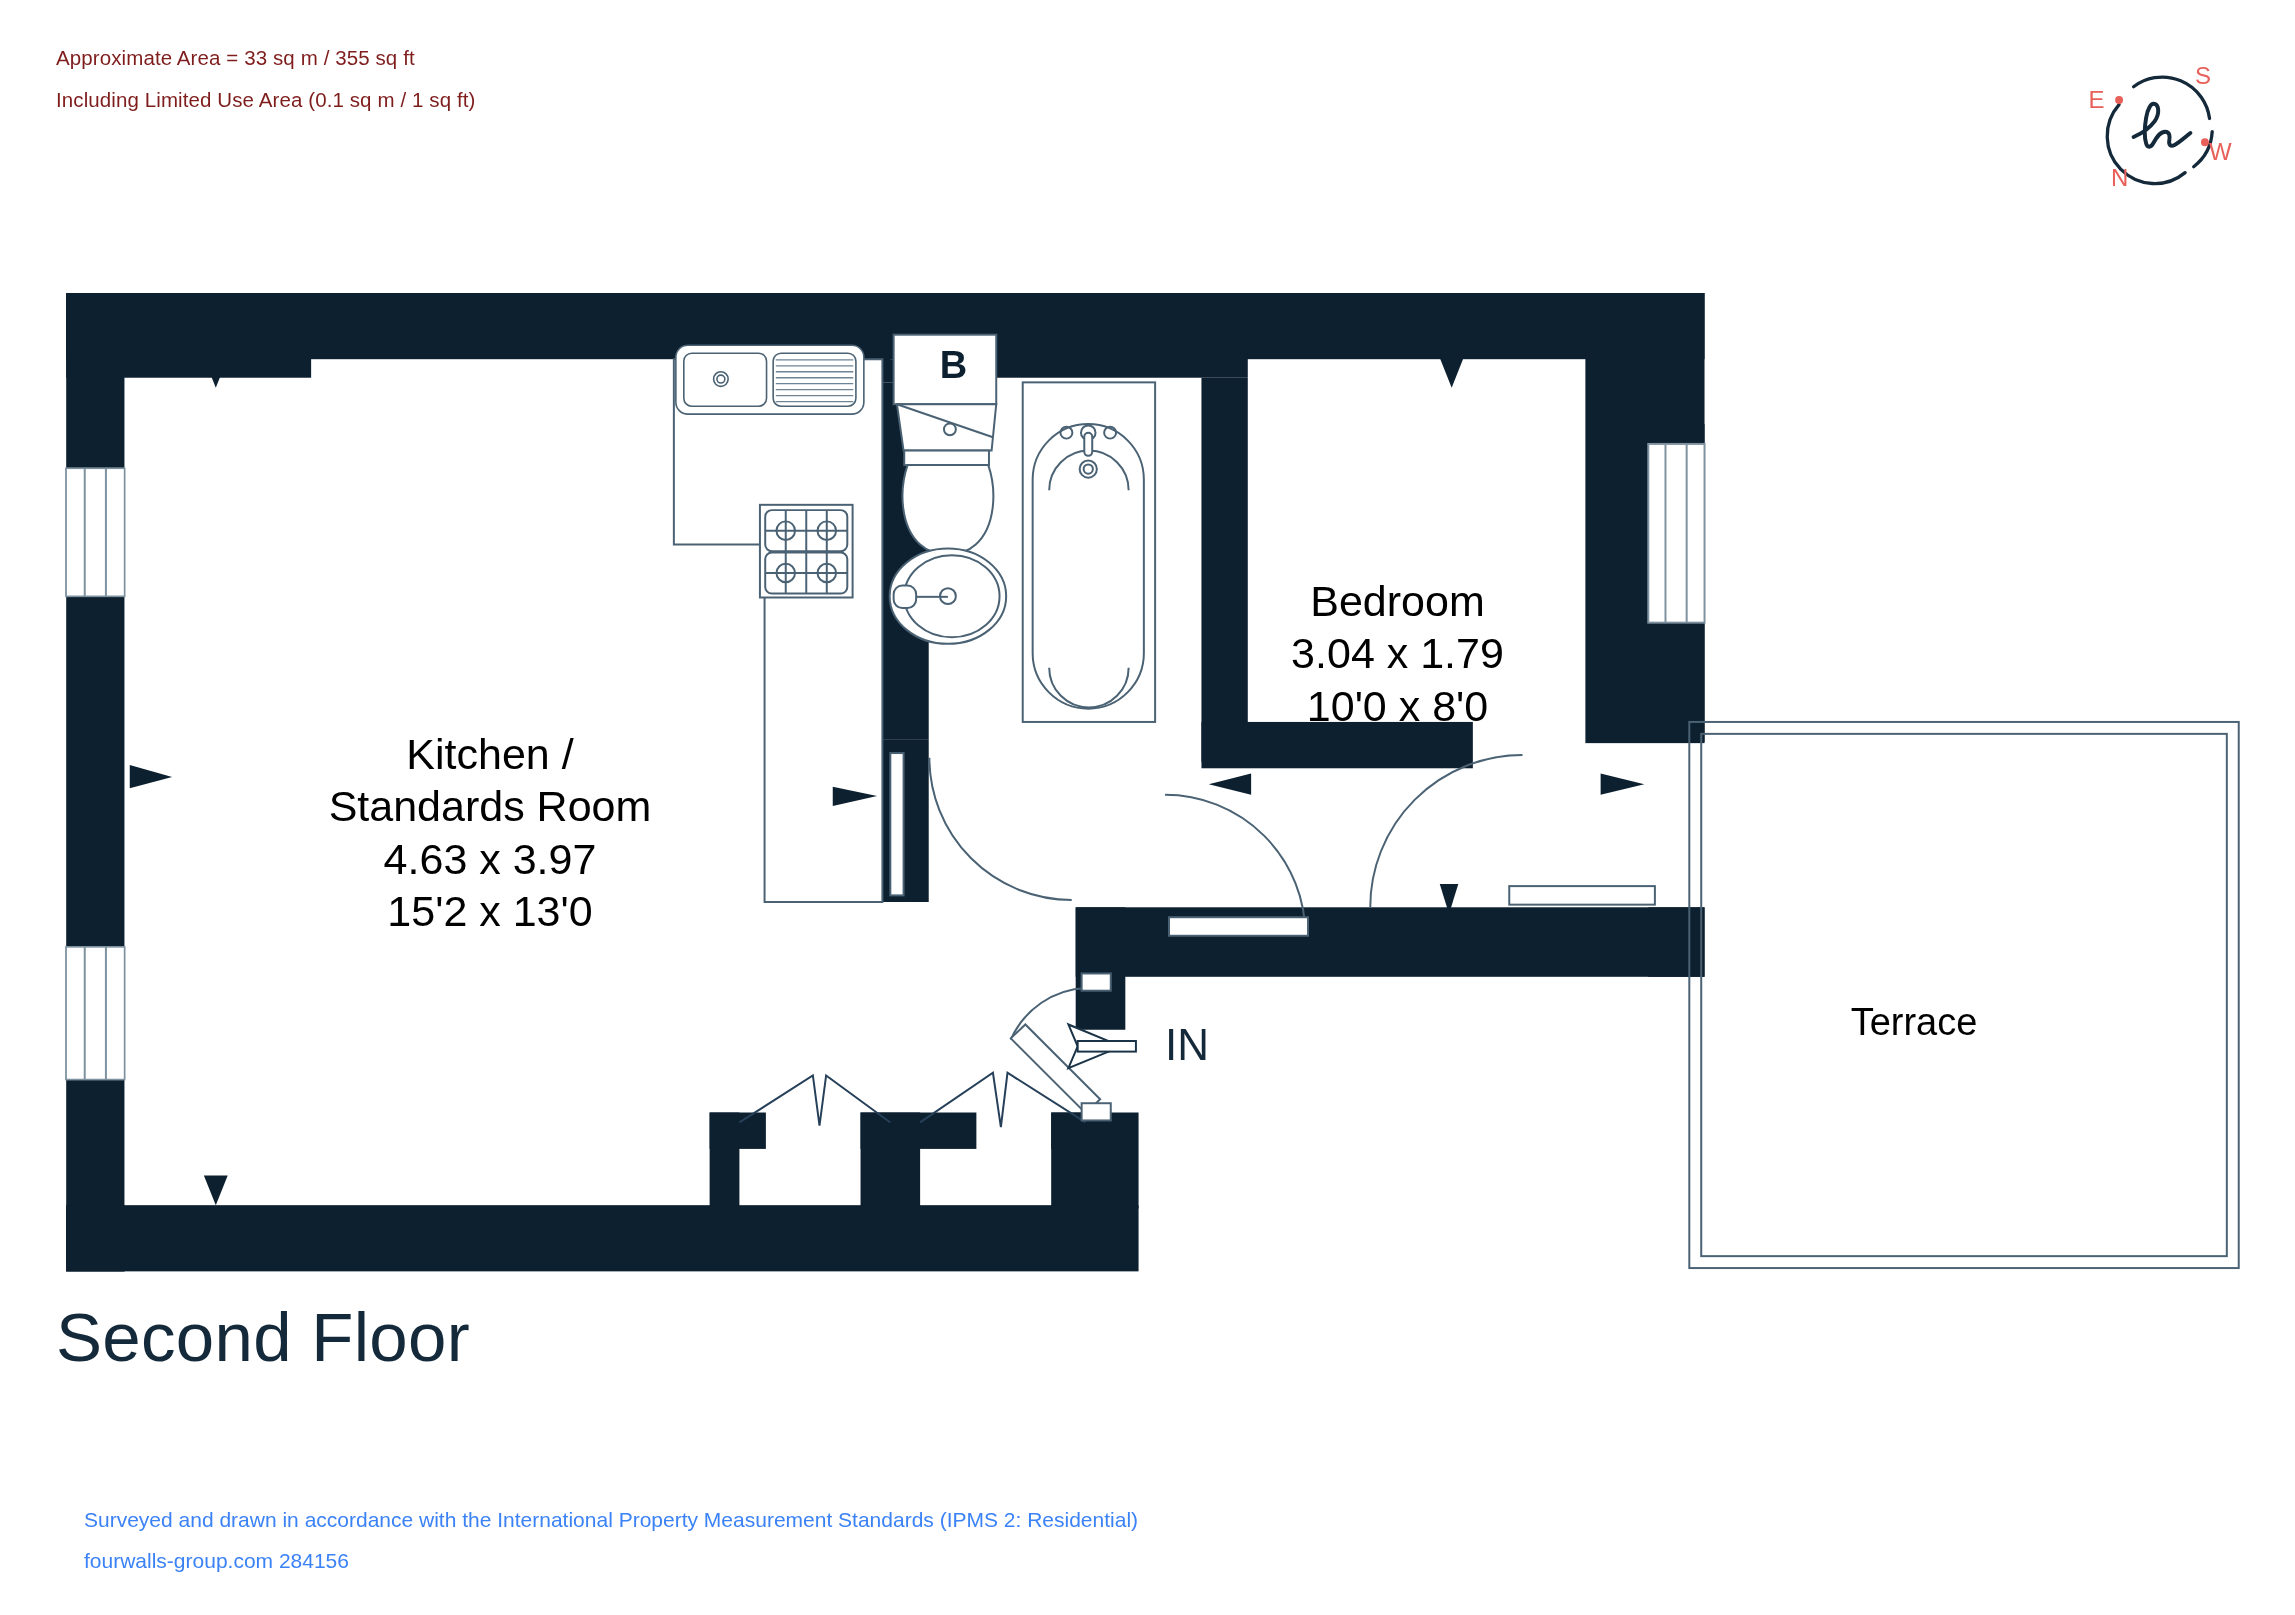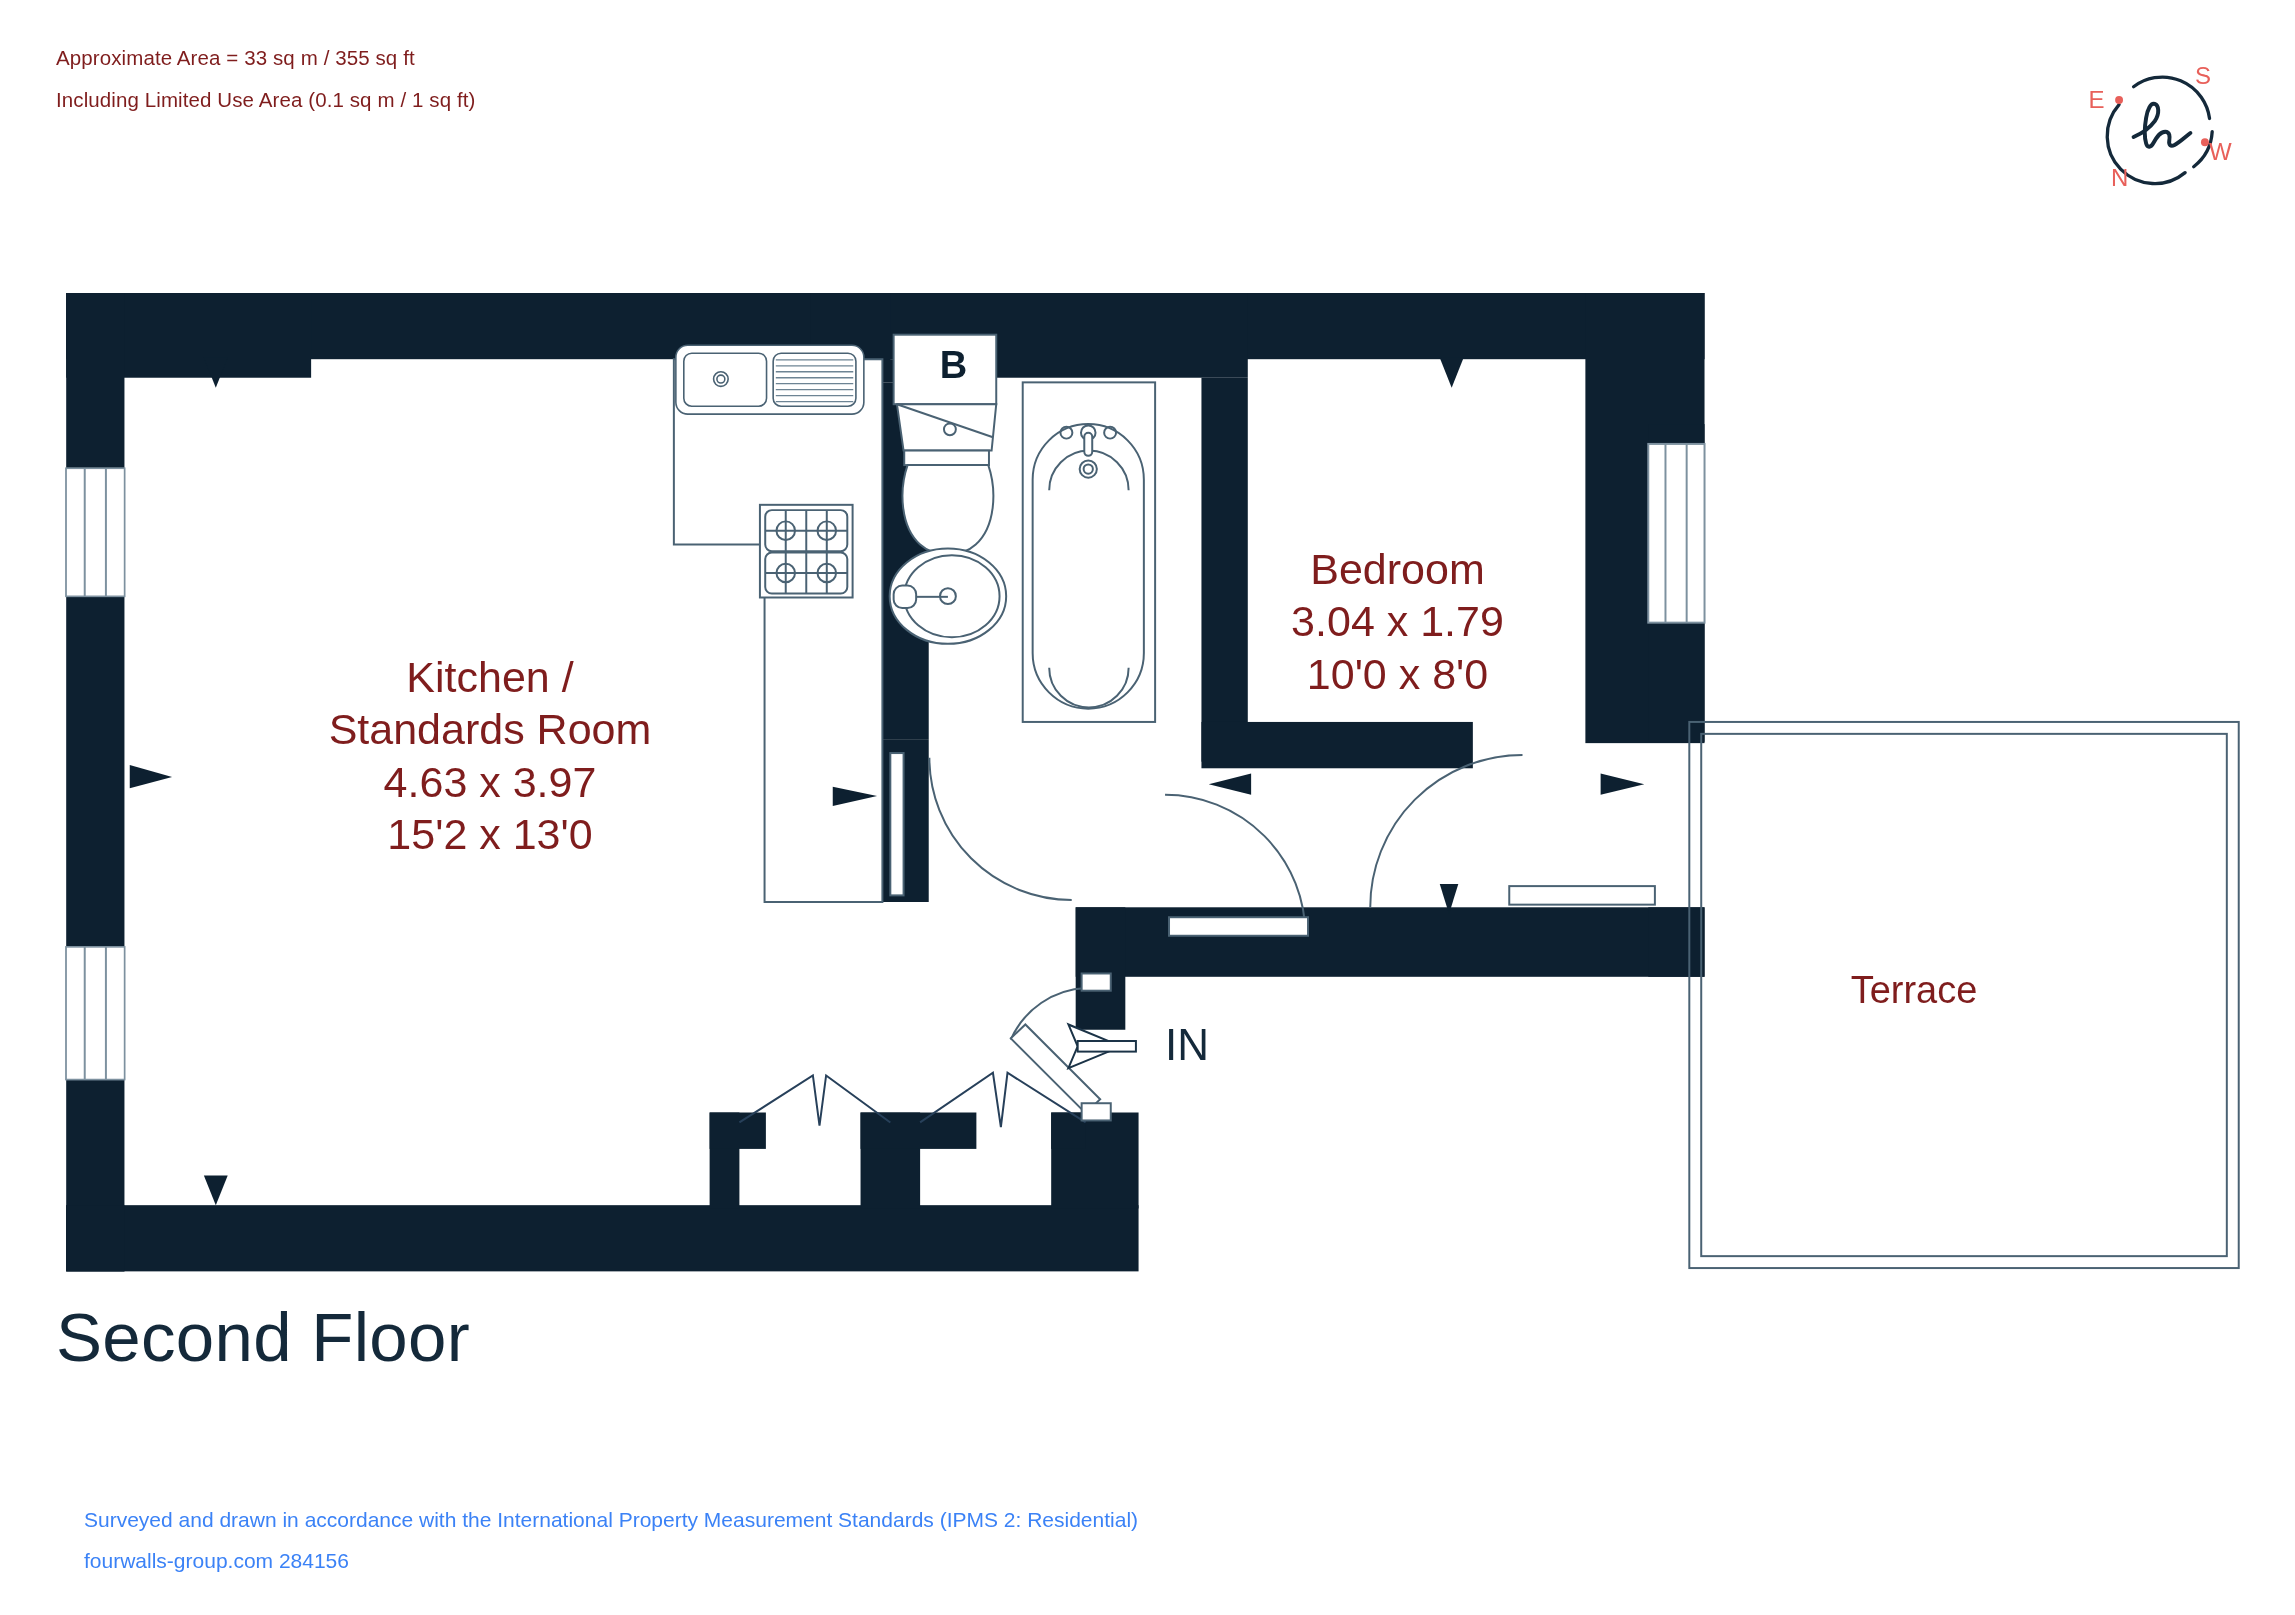--- a/index.html
+++ b/index.html
@@ -65,26 +65,27 @@
     top: 0;
     width: 2295px;
     height: 1616px;
   }
   .plan svg { display: block; }
 
   
   .room-label {
     position: absolute;
     text-align: center;
-    color: #7f1d1d;
+    color: #000000;
     line-height: 1.22;
     white-space: nowrap;
+    margin-top: 32px;
   }
   .rl-kitchen {
-    left: 119px; top: 651px; width: 742px;
+    left: 119px; top: 696px; width: 742px;
     font-size: 43px;
   }
   .rl-bed {
     left: 1126px; top: 543px; width: 543px;
     font-size: 43px;
   }
   .rl-terrace {
     left: 1616px; top: 967px; width: 596px;
     font-size: 38px;
   }

